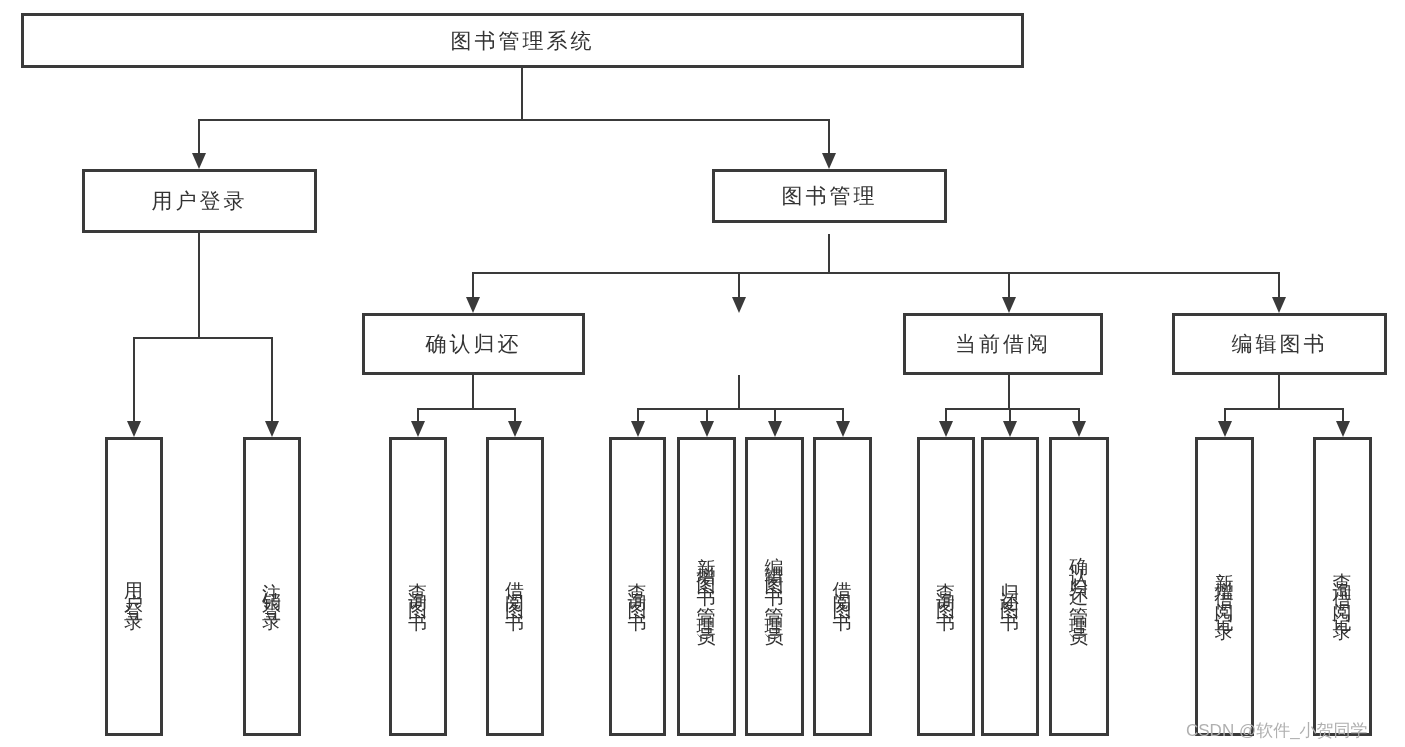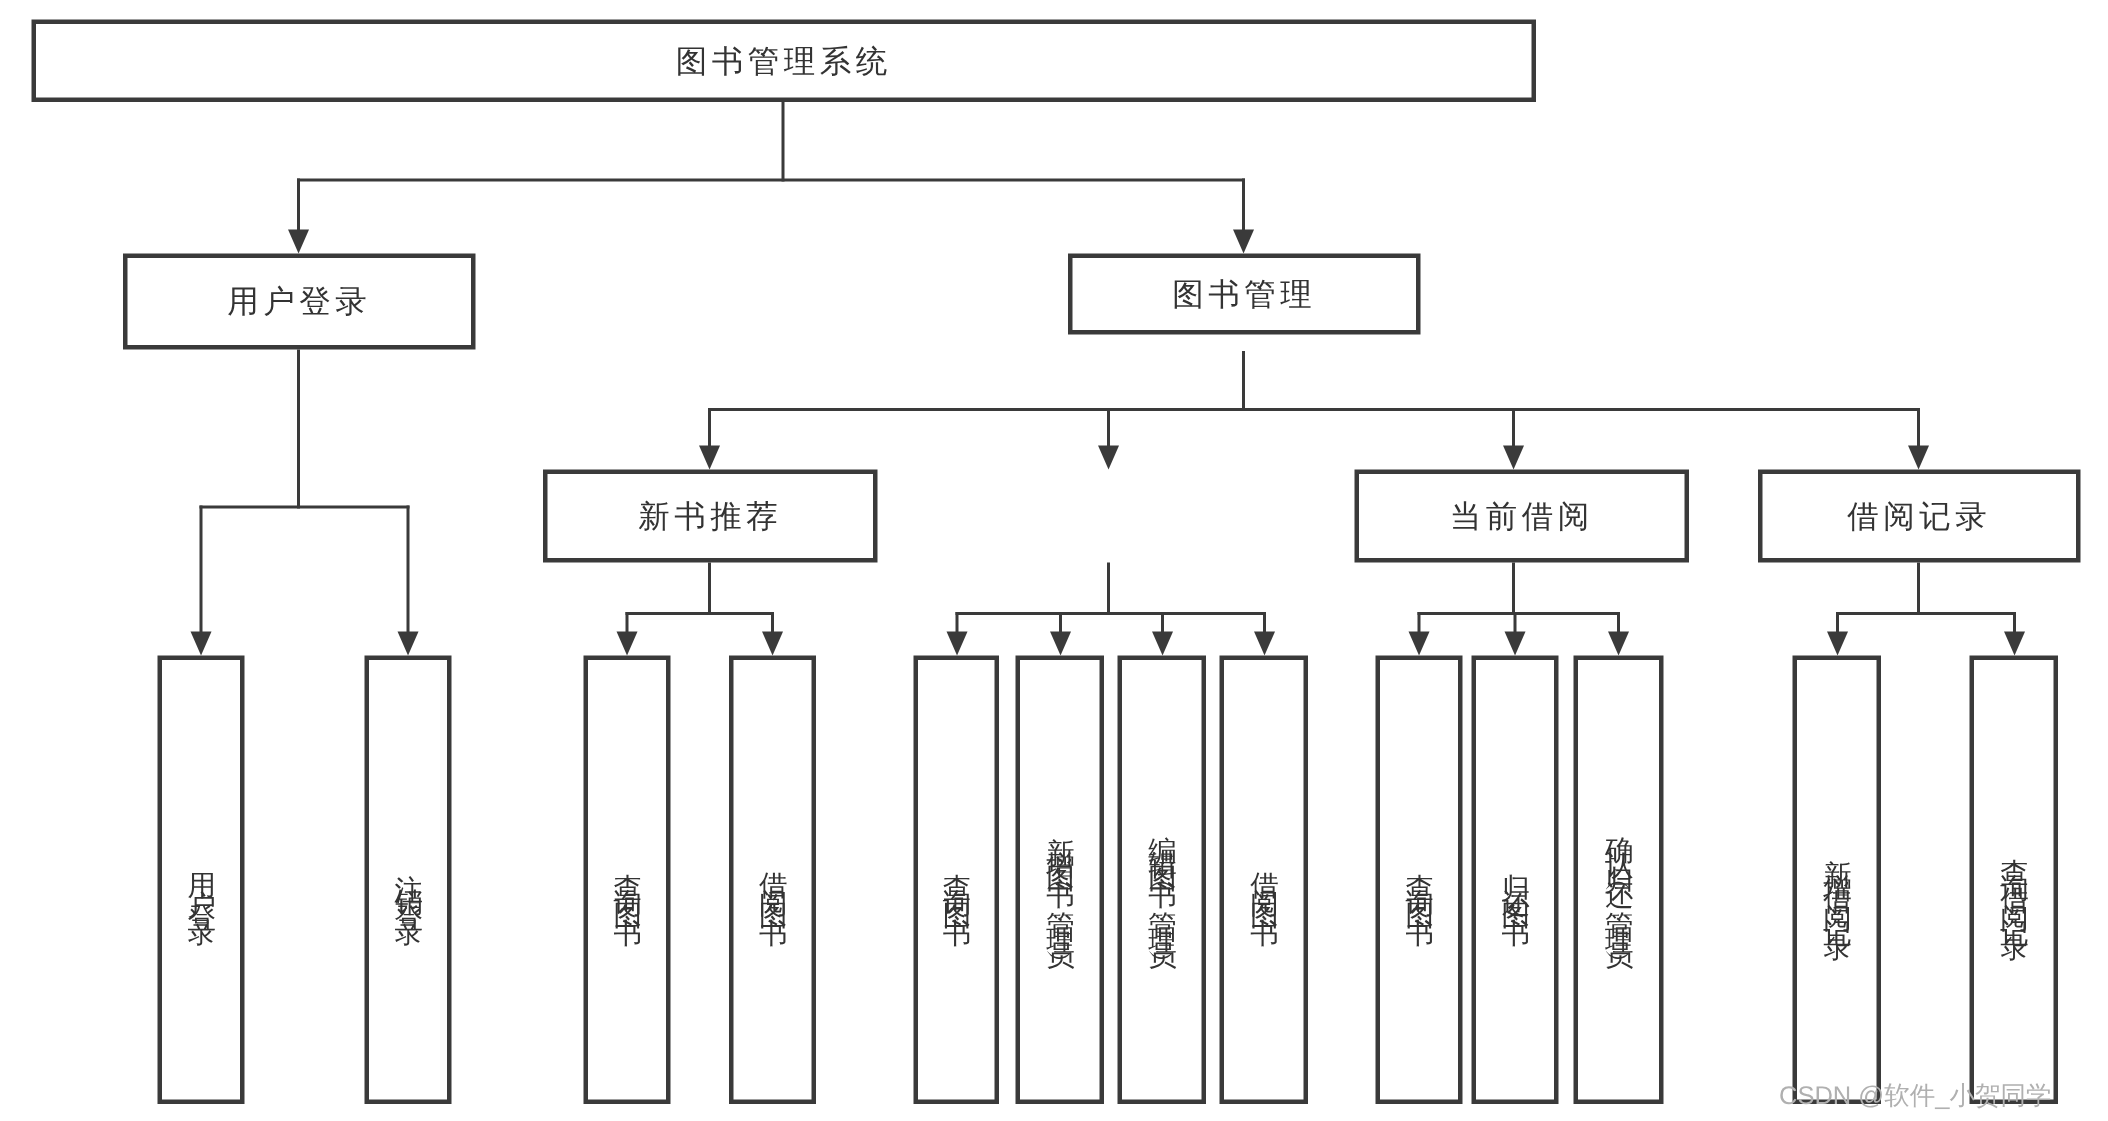--- a/index.html
+++ b/index.html
@@ -65,27 +65,27 @@
   </div>
 
   <div class="box hbox" style="left:82px;top:169px;width:235px;height:64px">
     <span>用户登录</span>
   </div>
   <div class="box hbox" style="left:712px;top:169px;width:235px;height:54px">
     <span>图书管理</span>
   </div>
 
   <div class="box hbox" style="left:362px;top:313px;width:223px;height:62px">
-    <span>新书推荐</span>
+    <span>确认归还</span>
   </div>
-  <div class="box hbox" style="left:903px;top:313px;width:223px;height:62px">
+  <div class="box hbox" style="left:903px;top:313px;width:200px;height:62px">
     <span>当前借阅</span>
   </div>
   <div class="box hbox" style="left:1172px;top:313px;width:215px;height:62px">
-    <span>借阅记录</span>
+    <span>编辑图书</span>
   </div>
 
   <div class="box vbox" style="left:105px;top:437px;width:58px;height:299px">
     <span class="vtext">用户登录</span>
   </div>
   <div class="box vbox" style="left:243px;top:437px;width:58px;height:299px">
     <span class="vtext">注销登录</span>
   </div>
 
   <div class="box vbox" style="left:389px;top:437px;width:58px;height:299px">

